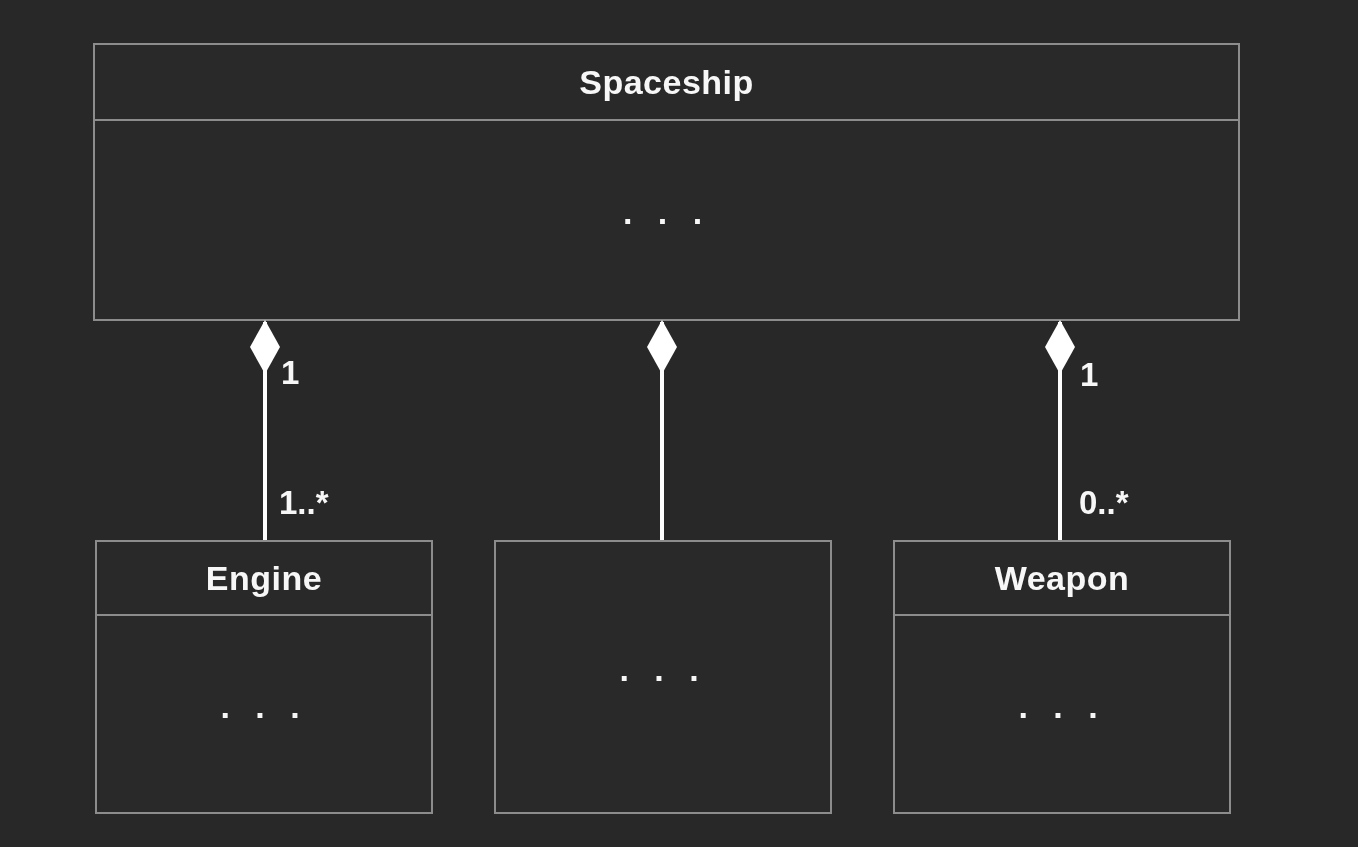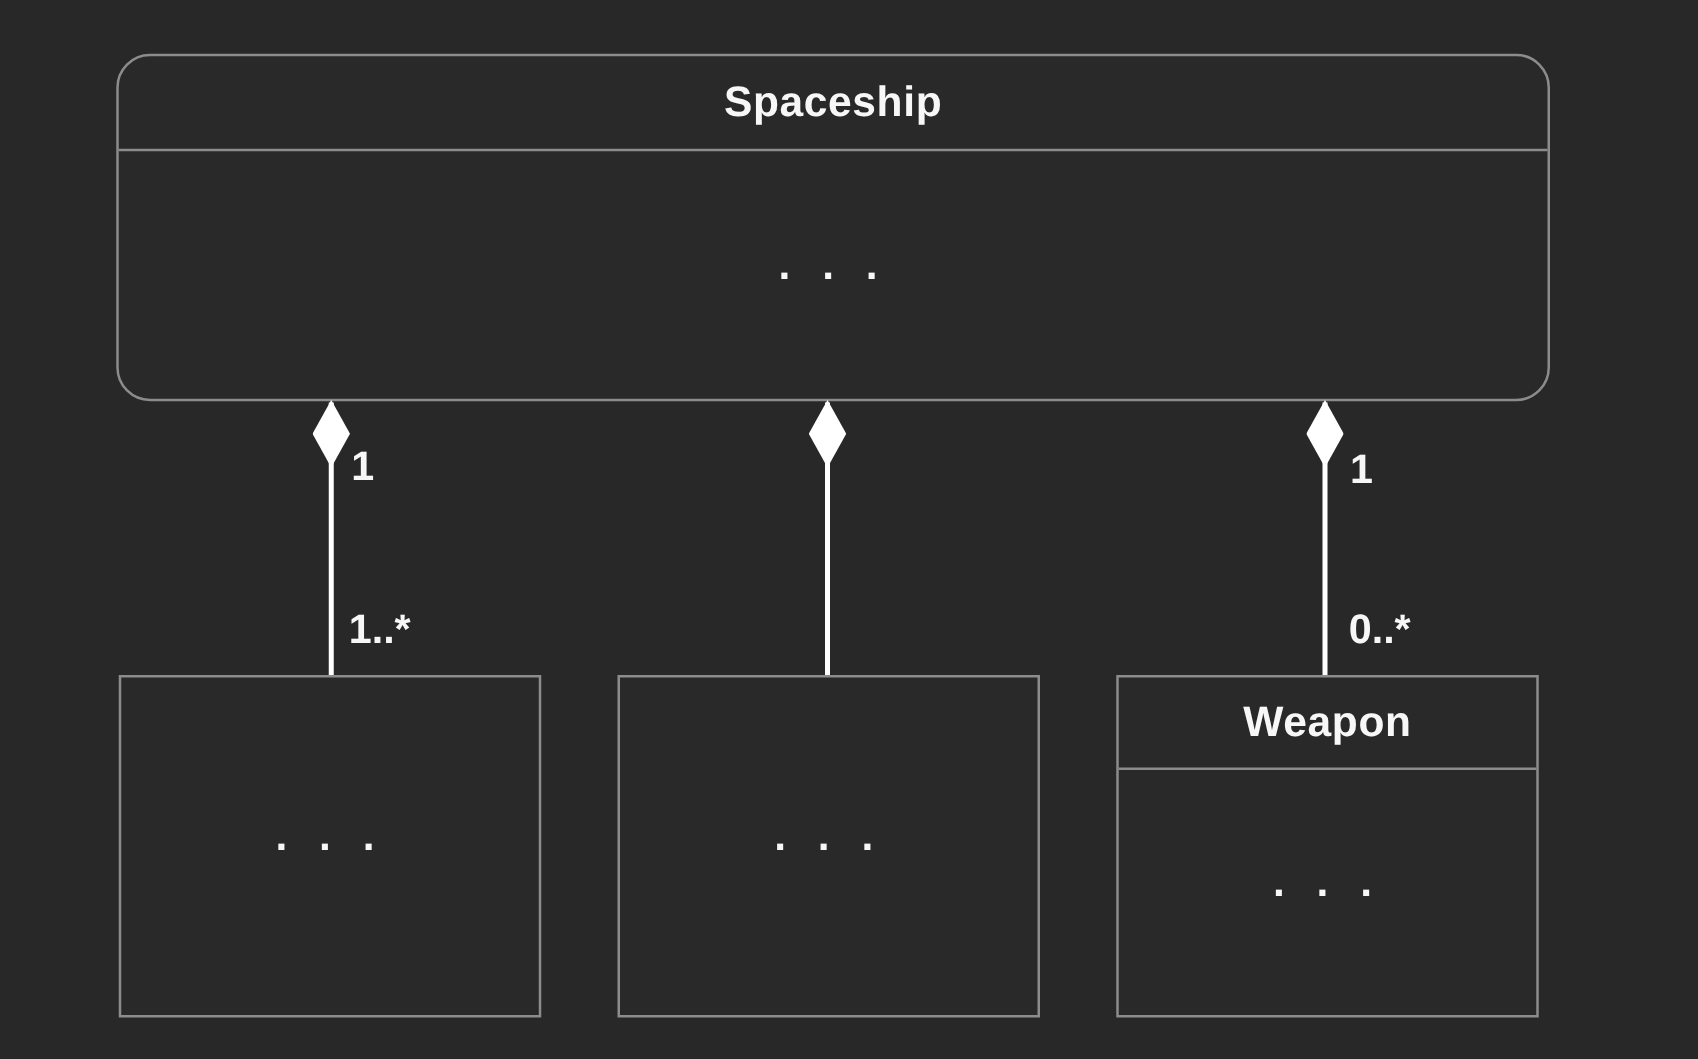--- a/index.html
+++ b/index.html
@@ -69,21 +69,21 @@
     font-size: 33px;
     line-height: 1;
     white-space: nowrap;
   }
 </style>
 </head>
 <body>
 
 <div class="canvas">
 
-  <div class="uml-class" style="left:93px; top:43px; width:1147px; height:278px;border-radius:27px;">
+  <div class="uml-class" style="left:93px; top:43px; width:1147px; height:278px;">
     <div class="uml-class-header" style="height:76px;">
       <span class="uml-class-title">Spaceship</span>
     </div>
     <div class="uml-class-body">
       <span class="uml-class-dots">. . .</span>
     </div>
   </div>
 
   <div class="connector-line" style="left:263px; top:322px; height:218px;"></div>
   <div class="composition-diamond" style="left:250px; top:320px;"></div>
@@ -92,20 +92,23 @@
 
   <div class="connector-line" style="left:660px; top:322px; height:218px;"></div>
   <div class="composition-diamond" style="left:647px; top:320px;"></div>
 
   <div class="connector-line" style="left:1058px; top:322px; height:218px;"></div>
   <div class="composition-diamond" style="left:1045px; top:320px;"></div>
   <div class="multiplicity" style="left:1080px; top:358px;">1</div>
   <div class="multiplicity" style="left:1079px; top:486px;">0..*</div>
 
   <div class="uml-class" style="left:95px; top:540px; width:338px; height:274px;">
+    <div class="uml-class-header" style="height:74px;">
+      <span class="uml-class-title">Engine</span>
+    </div>
     <div class="uml-class-body">
       <span class="uml-class-dots">. . .</span>
     </div>
   </div>
 
   <div class="uml-class" style="left:494px; top:540px; width:338px; height:274px;">
     <div class="uml-class-body">
       <span class="uml-class-dots">. . .</span>
     </div>
   </div>

